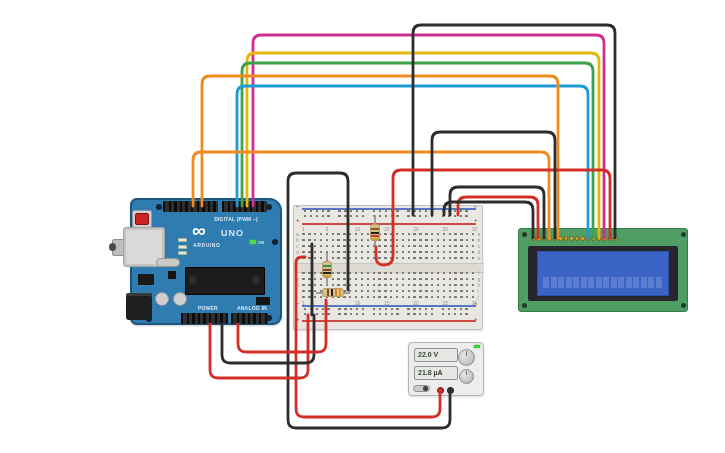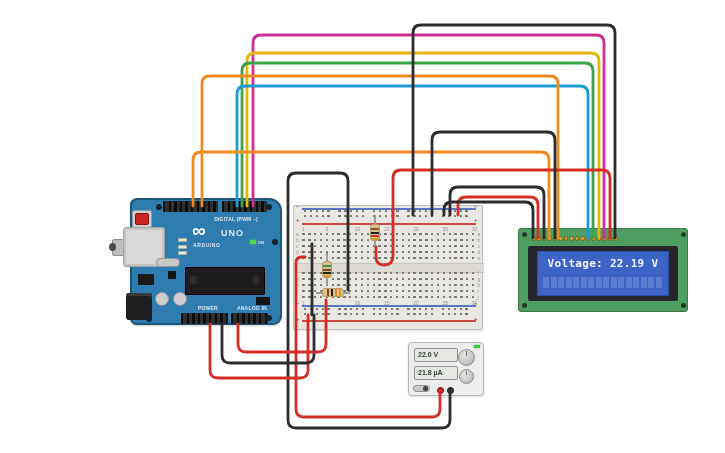--- a/index.html
+++ b/index.html
@@ -595,21 +595,20 @@
       <i style="left: 580.23px; top: 236px;"></i>
       <i style="left: 585.7px; top: 236px;"></i>
       <i style="left: 591.17px; top: 236px;"></i>
       <i style="left: 596.64px; top: 236px;"></i>
       <i style="left: 602.11px; top: 236px;"></i>
       <i style="left: 607.58px; top: 236px;"></i>
       <i style="left: 613.05px; top: 236px;"></i>
     </div>
   <div class="lcd-bezel"></div>
   <div class="lcd-screen"></div>
-  <div class="lcd-text">Voltage: 22.19 V</div>
   <div id="lcd-row2">
       <i style="left: 543px; top: 277px;"></i>
       <i style="left: 550.5px; top: 277px;"></i>
       <i style="left: 558px; top: 277px;"></i>
       <i style="left: 565.5px; top: 277px;"></i>
       <i style="left: 573px; top: 277px;"></i>
       <i style="left: 580.5px; top: 277px;"></i>
       <i style="left: 588px; top: 277px;"></i>
       <i style="left: 595.5px; top: 277px;"></i>
       <i style="left: 603px; top: 277px;"></i>

